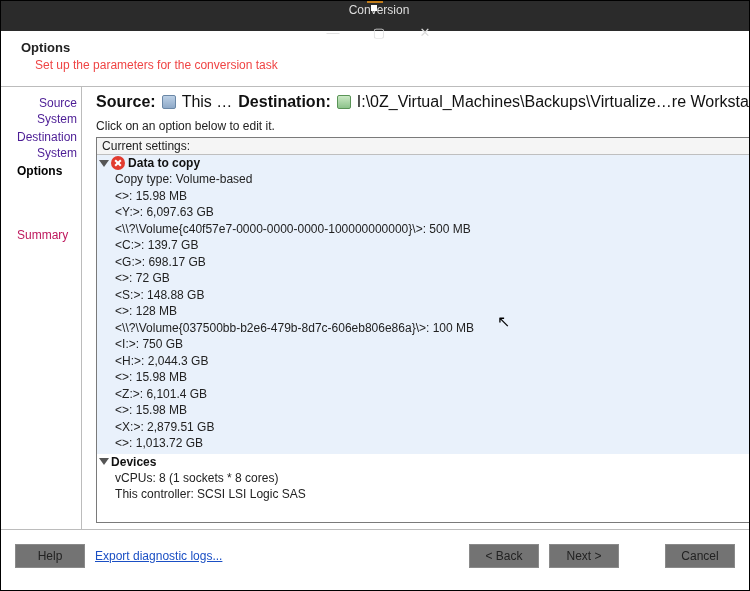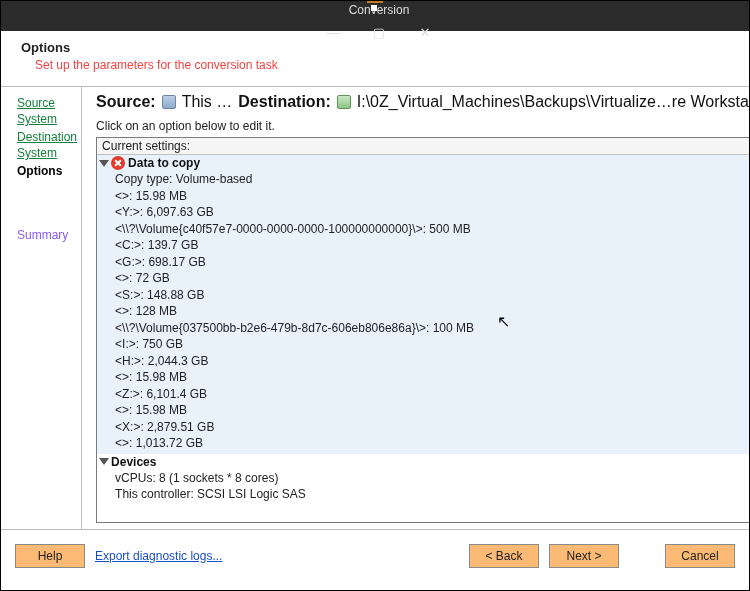--- a/index.html
+++ b/index.html
@@ -16,23 +16,23 @@
   
   .header { padding:9px 0 14px 20px; }
   .header .htitle { font-size:13px; font-weight:600; margin-bottom:3px; }
   .header .hsub { padding-left:14px; color:#ef4444; font-size:12px; }
   
   .divider { height:1px; background:#bcbcbc; margin:0; }
   
   
   .middle { display:flex; height:442px; }
   .nav { width:158px; border-right:1px solid #bcbcbc; padding:8px 4px 8px 16px; }
-  .nav a { display:block; color:#15803d; text-decoration:underline; margin-bottom:2px; line-height:16px; cursor:pointer; }
+  .nav a { display:block; color:#4c1d95; margin-bottom:2px; line-height:16px; cursor:pointer;text-align:right; }
   .nav .current { font-weight:600; color:#000; text-decoration:none; margin-bottom:2px; line-height:16px;}
-  .nav .plain { color:#8b5cf6; text-decoration:none; margin-bottom:2px; line-height:16px;margin-top:48px;}
+  .nav .plain { color:#be185d; text-decoration:none; margin-bottom:2px; line-height:16px;margin-top:48px;}
   
   .content { flex:1; padding:6px 10px 6px 14px; display:flex; flex-direction:column; }
   .srcdst { display:flex; align-items:center; gap:6px; margin-bottom:8px; font-size:16px; color:#111;}
   .srcdst b{font-weight:600;}
   .srcdst .mini-icon{width:14px;height:14px;display:inline-block;vertical-align:middle;}
   .mini-icon.server{background:linear-gradient(#bcd0e6,#8ea9c8);border:1px solid #6a87a6;border-radius:2px;}
   .mini-icon.drive{background:linear-gradient(#cbe9c5,#8cc28a);border:1px solid #5a9457;border-radius:2px;}
   
   .hint{margin-bottom:4px;}
   
@@ -54,21 +54,21 @@
   
   .vbar{ width:16px; background:#efefef; border-left:1px solid #c0c0c0; display:flex;flex-direction:column;align-items:center;}
   .vbar .up,.vbar .down{height:16px;width:100%;display:flex;align-items:center;justify-content:center;color:#444;font-size:10px;}
   .vbar .track{flex:1;position:relative;}
   .vbar .thumb{position:absolute;left:2px;right:2px;top:0;height:130px;background:#c9c9c9;border:1px solid #9e9e9e;border-radius:2px;}
   
   .cursor{position:absolute;left:400px;top:174px;font-size:16px;color:#000;pointer-events:none;}
   
   
   .footer{ height:52px; border-top:1px solid #bcbcbc; display:flex; align-items:center; padding:0 14px; gap:10px;}
-  .btn{ min-width:70px; height:24px; border:1px solid #8a8a8a; background:#fdba74; display:inline-flex; align-items:center; justify-content:center; padding:0 12px; cursor:pointer; font-size:12px;}
+  .btn{ min-width:70px; height:24px; border:1px solid #8a8a8a; background:#737373; display:inline-flex; align-items:center; justify-content:center; padding:0 12px; cursor:pointer; font-size:12px;}
   .spacer{flex:1;}
   .exportlink{color:#1a4fc4;text-decoration:underline;cursor:pointer;}
 </style>
 </head>
 <body>
 
 <div class="titlebar">
   <span class="appicon"></span>
   <span class="title">Conversion</span>
   <div class="winbtns">

